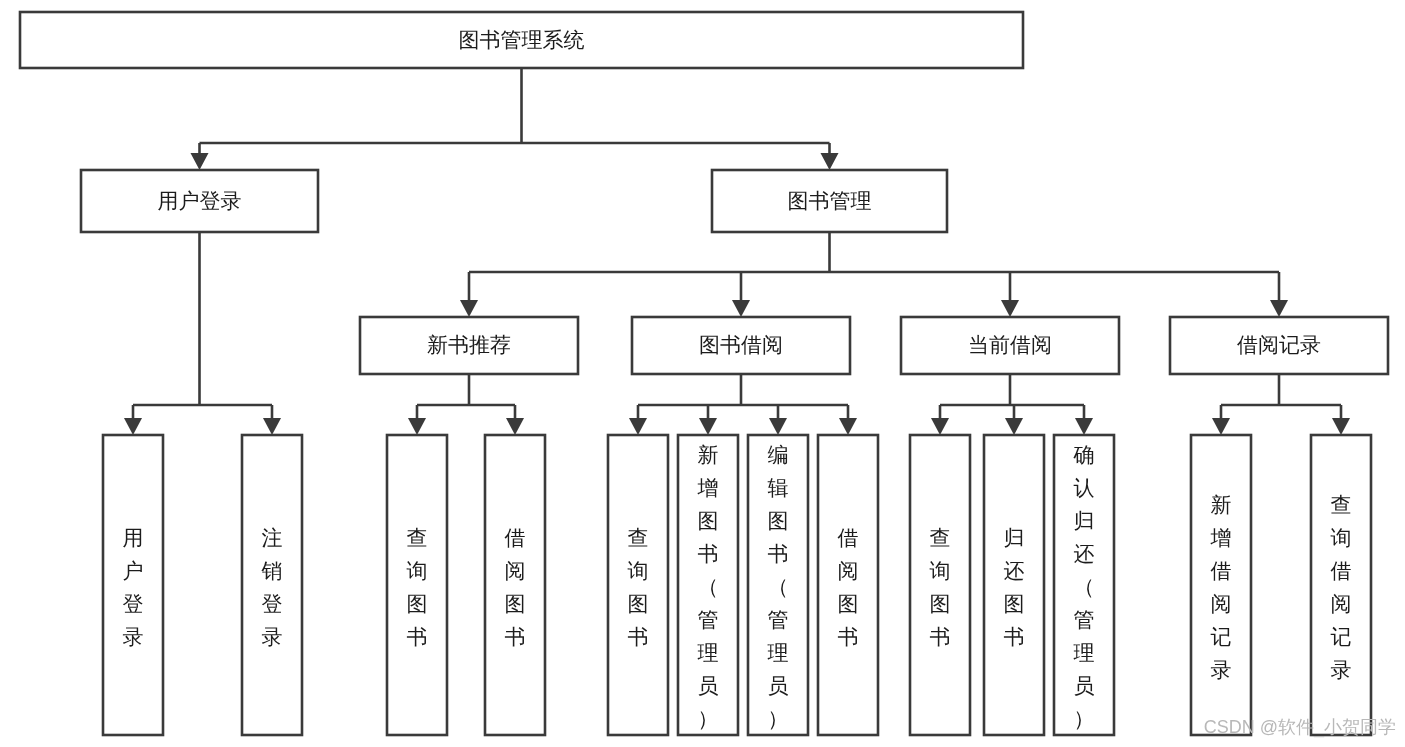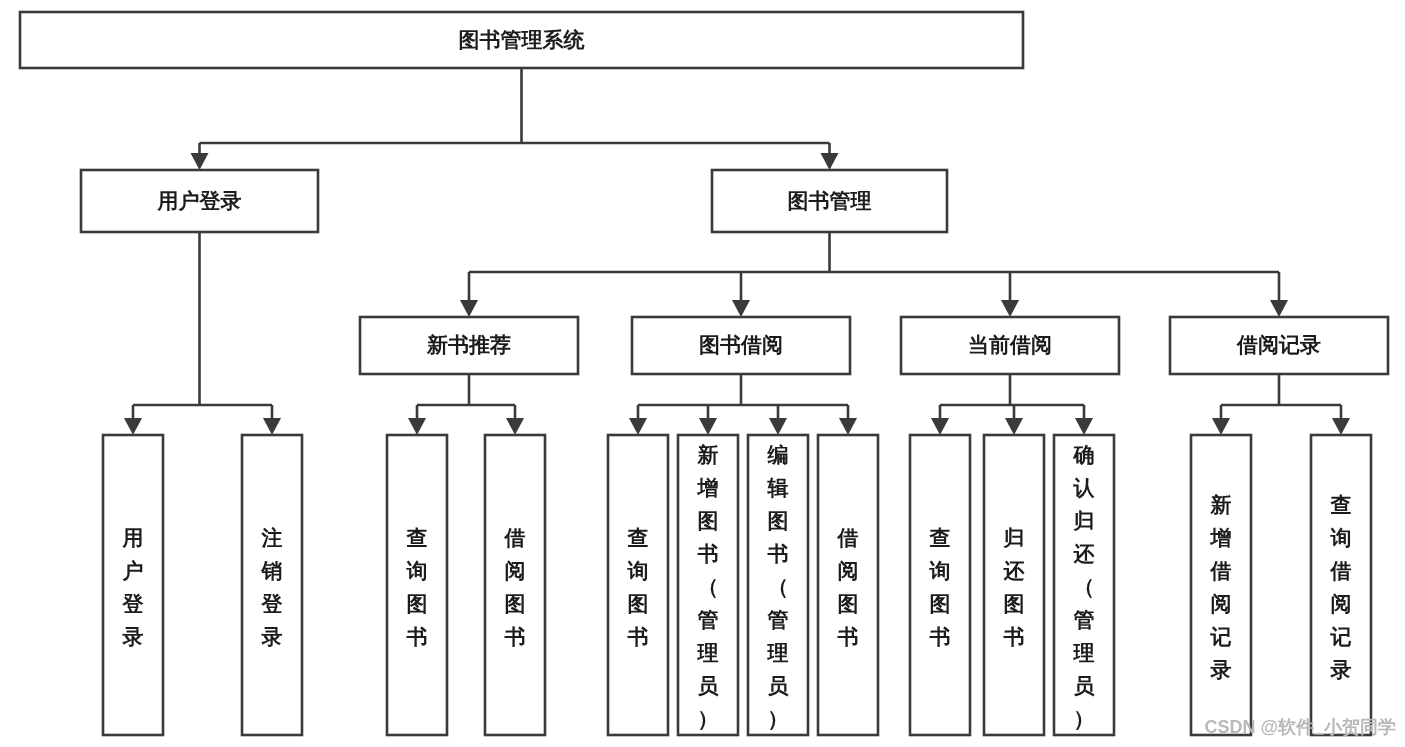--- a/index.html
+++ b/index.html
@@ -10,21 +10,20 @@
   body {
     width: 1405px;
     height: 747px;
     font-family: "Liberation Sans", sans-serif;
     overflow: hidden;
   }
   #diagram-root {
     position: relative;
     width: 1405px;
     height: 747px;
-    font-weight: bold;
   }
   svg#tree-svg {
     position: absolute;
     left: 0;
     top: 0;
     width: 1405px;
     height: 747px;
   }
   .node-box {
     fill: #ffffff;

